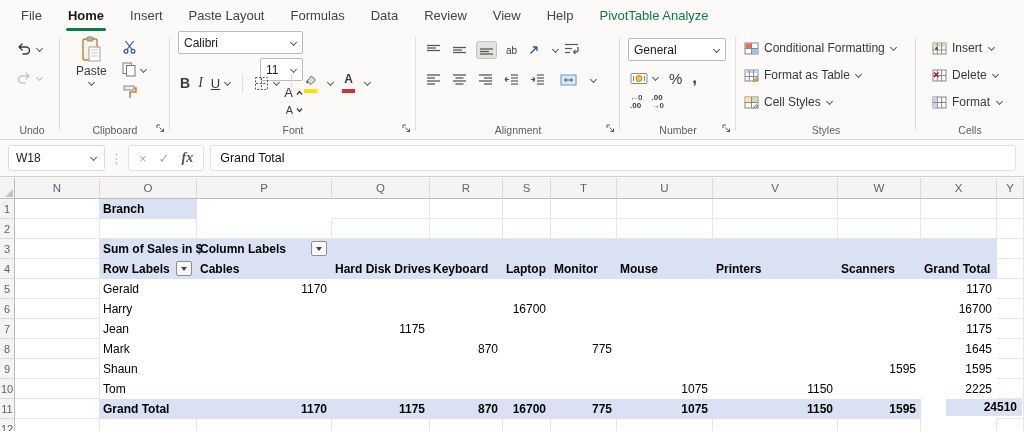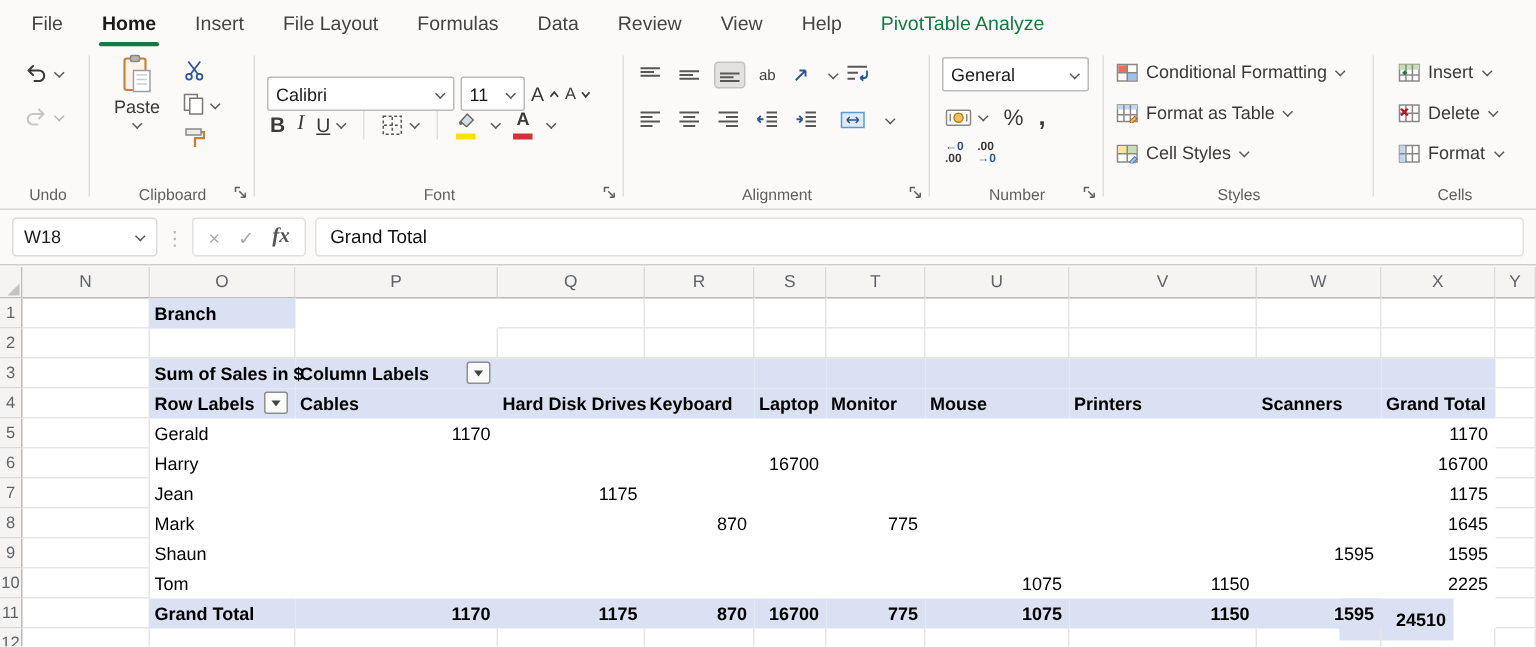--- a/index.html
+++ b/index.html
@@ -27,21 +27,21 @@
   .chev{display:inline-block;width:8px;height:8px;position:relative;flex:0 0 auto;}
   .chev::after{content:"";position:absolute;left:1.5px;top:1px;width:4px;height:4px;
     border-right:1.3px solid #5A5A58;border-bottom:1.3px solid #5A5A58;transform:rotate(45deg);}
   .dim{opacity:.4;}
   .vsep{width:1px;height:19px;background:#E1DFDD;margin:0 3px;flex:0 0 auto;}
   .combo{height:23px;background:#fff;border:1px solid #BDBBB9;border-radius:2px;display:flex;align-items:center;justify-content:space-between;padding:0 5px;font-size:12px;color:#1b1b1b;}
   .selected{background:#E4E2E0;border:1px solid #C4C2C0;border-radius:3px;}
   .ustack{position:absolute;left:12px;top:10px;display:flex;flex-direction:column;gap:13px;}
   .paste{position:absolute;left:16px;top:5px;display:flex;flex-direction:column;align-items:center;gap:1px;}
   .clipcol{position:absolute;left:62px;top:9px;display:flex;flex-direction:column;gap:8px;}
-  .fr1{position:absolute;left:8px;top:20px;display:flex;gap:4px;align-items:center;}
+  .fr1{position:absolute;left:8px;top:0;display:flex;gap:4px;align-items:flex-end;flex-direction:column;}
   .fr2{position:absolute;left:10px;top:41px;display:flex;gap:8px;align-items:center;height:22px;}
   .bB{font-weight:700;font-size:14px;}
   .bI{font-style:italic;font-family:"Liberation Serif",serif;font-size:14px;}
   .bU{text-decoration:underline;font-size:13px;}
   .abig{font-size:13px;}
   .asmall{font-size:11px;}
   .colorbtn{display:flex;flex-direction:column;align-items:center;line-height:11px;}
   .colorbar{width:13px;height:4px;margin-top:1px;}
   .ar1{position:absolute;left:8px;top:10px;display:flex;gap:7px;align-items:center;}
   .ar2{position:absolute;left:8px;top:41px;display:flex;gap:7px;align-items:center;}
@@ -85,21 +85,21 @@
 </style>
 </head>
 <body>
 
 <div class="app">
 
   <div class="tabs">
     <div class="tab">File</div>
     <div class="tab active">Home</div>
     <div class="tab">Insert</div>
-    <div class="tab">File Layout</div>
+    <div class="tab">Paste Layout</div>
     <div class="tab">Formulas</div>
     <div class="tab">Data</div>
     <div class="tab">Review</div>
     <div class="tab">View</div>
     <div class="tab">Help</div>
     <div class="tab ctx">PivotTable Analyze</div>
   </div>
 
   <div class="ribbon">
 
@@ -716,21 +716,21 @@
       </div>
       <div class="cell fill b num" style="left: 617px; top: 221px; width: 96px; height: 20px;">
         <span>1075</span>
       </div>
       <div class="cell fill b num" style="left: 713px; top: 221px; width: 125px; height: 20px;">
         <span>1150</span>
       </div>
       <div class="cell fill b num" style="left: 838px; top: 221px; width: 83px; height: 20px;">
         <span>1595</span>
       </div>
-      <div class="cell fill b num" style="left: 893px; top: 221px; width: 76px; height: 28px;">
+      <div class="cell fill b num" style="left: 946px; top: 221px; width: 76px; height: 17px;">
         <span>24510</span>
       </div>
       <div class="cell" style="left: 997px; top: 221px; width: 27px; height: 20px;"></div>
       <div class="rowhdr" style="left: 0px; top: 241px; width: 15px; height: 20px;">12</div>
       <div class="cell" style="left: 15px; top: 241px; width: 85px; height: 20px;"></div>
       <div class="cell" style="left: 100px; top: 241px; width: 97px; height: 20px;"></div>
       <div class="cell" style="left: 197px; top: 241px; width: 135px; height: 20px;"></div>
       <div class="cell" style="left: 332px; top: 241px; width: 98px; height: 20px;"></div>
       <div class="cell" style="left: 430px; top: 241px; width: 73px; height: 20px;"></div>
       <div class="cell" style="left: 503px; top: 241px; width: 48px; height: 20px;"></div>

